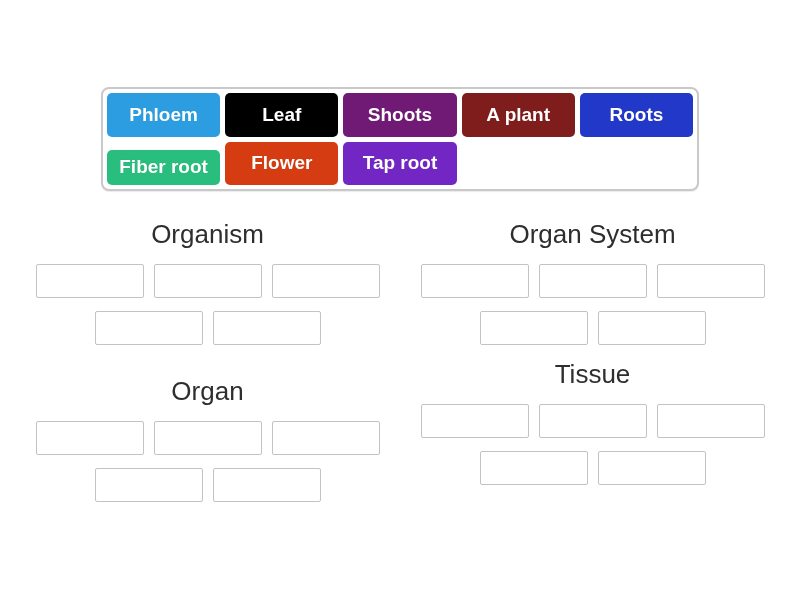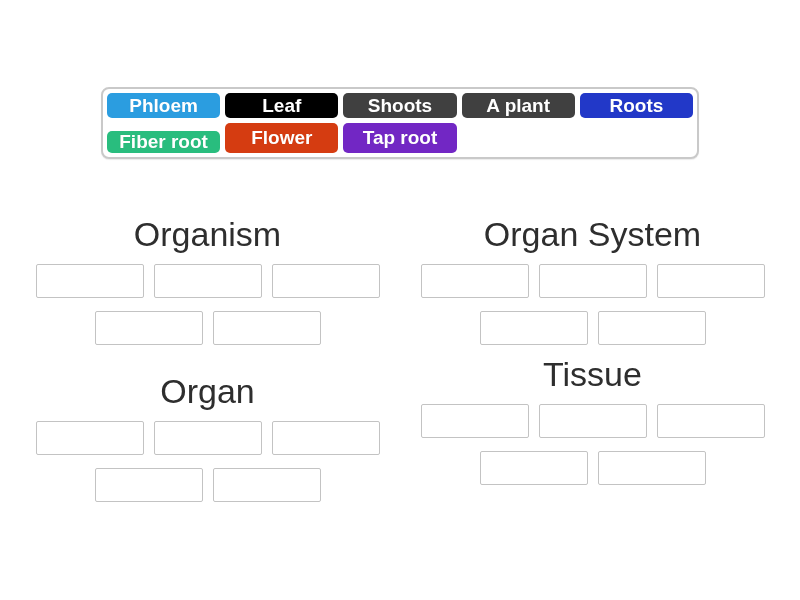--- a/index.html
+++ b/index.html
@@ -8,21 +8,21 @@
     font-family: "Liberation Sans", "DejaVu Sans", sans-serif;
     background: #ffffff;
     position: relative;
     overflow: hidden;
   }
 
   
   .tray {
     position: absolute;
     left: 101px; top: 87px;
-    width: 598px; height: 72px;
+    width: 598px; height: 104px;
     background: #ffffff;
     border: 2px solid #c9c9c9;
     border-radius: 8px;
     box-shadow: 0 1px 1px rgba(0,0,0,0.08);
     padding: 4px;
     display: grid;
     grid-template-columns: repeat(5, 1fr);
     grid-template-rows: 1fr 1fr;
     gap: 5px;
   }
@@ -44,21 +44,21 @@
     position: absolute;
     width: 345px;
   }
   .group.g0 { left: 35px;  top: 218px; }
   .group.g1 { left: 420px; top: 218px; }
   .group.g2 { left: 35px;  top: 375px; }
   .group.g3 { left: 420px; top: 358px; }
 
   .group-title {
     text-align: center;
-    font-size: 34px;
+    font-size: 26px;
     line-height: 32px;
     font-weight: normal;
     color: #2e2e2e;
     margin-bottom: 14px;
   }
   .slot-row {
     display: flex;
     justify-content: center;
     gap: 10px;
   }
@@ -70,22 +70,22 @@
     border: 1px solid #c3c3c3;
     border-radius: 2px;
   }
 </style>
 </head>
 <body>
 
 <div class="tray">
   <div class="chip" style="background: rgb(43, 157, 224);">Phloem</div>
   <div class="chip" style="background: #000000;">Leaf</div>
-  <div class="chip" style="background: #404040;">Shoots</div>
-  <div class="chip" style="background: #404040; text-align: center;">A plant</div>
+  <div class="chip" style="background: #701a75;">Shoots</div>
+  <div class="chip" style="background: #7f1d1d; text-align: center;">A plant</div>
   <div class="chip" style="background: rgb(34, 56, 200);">Roots</div>
   <div class="chip" style="background: rgb(41, 189, 126); margin-top: 8px;">Fiber root</div>
   <div class="chip" style="background: rgb(213, 60, 17);">Flower</div>
   <div class="chip" style="background: rgb(114, 39, 196);">Tap root</div>
 </div>
 
 <div class="group g0">
   <div class="group-title">Organism</div>
   <div class="slot-row">
     <div class="slot"></div>

